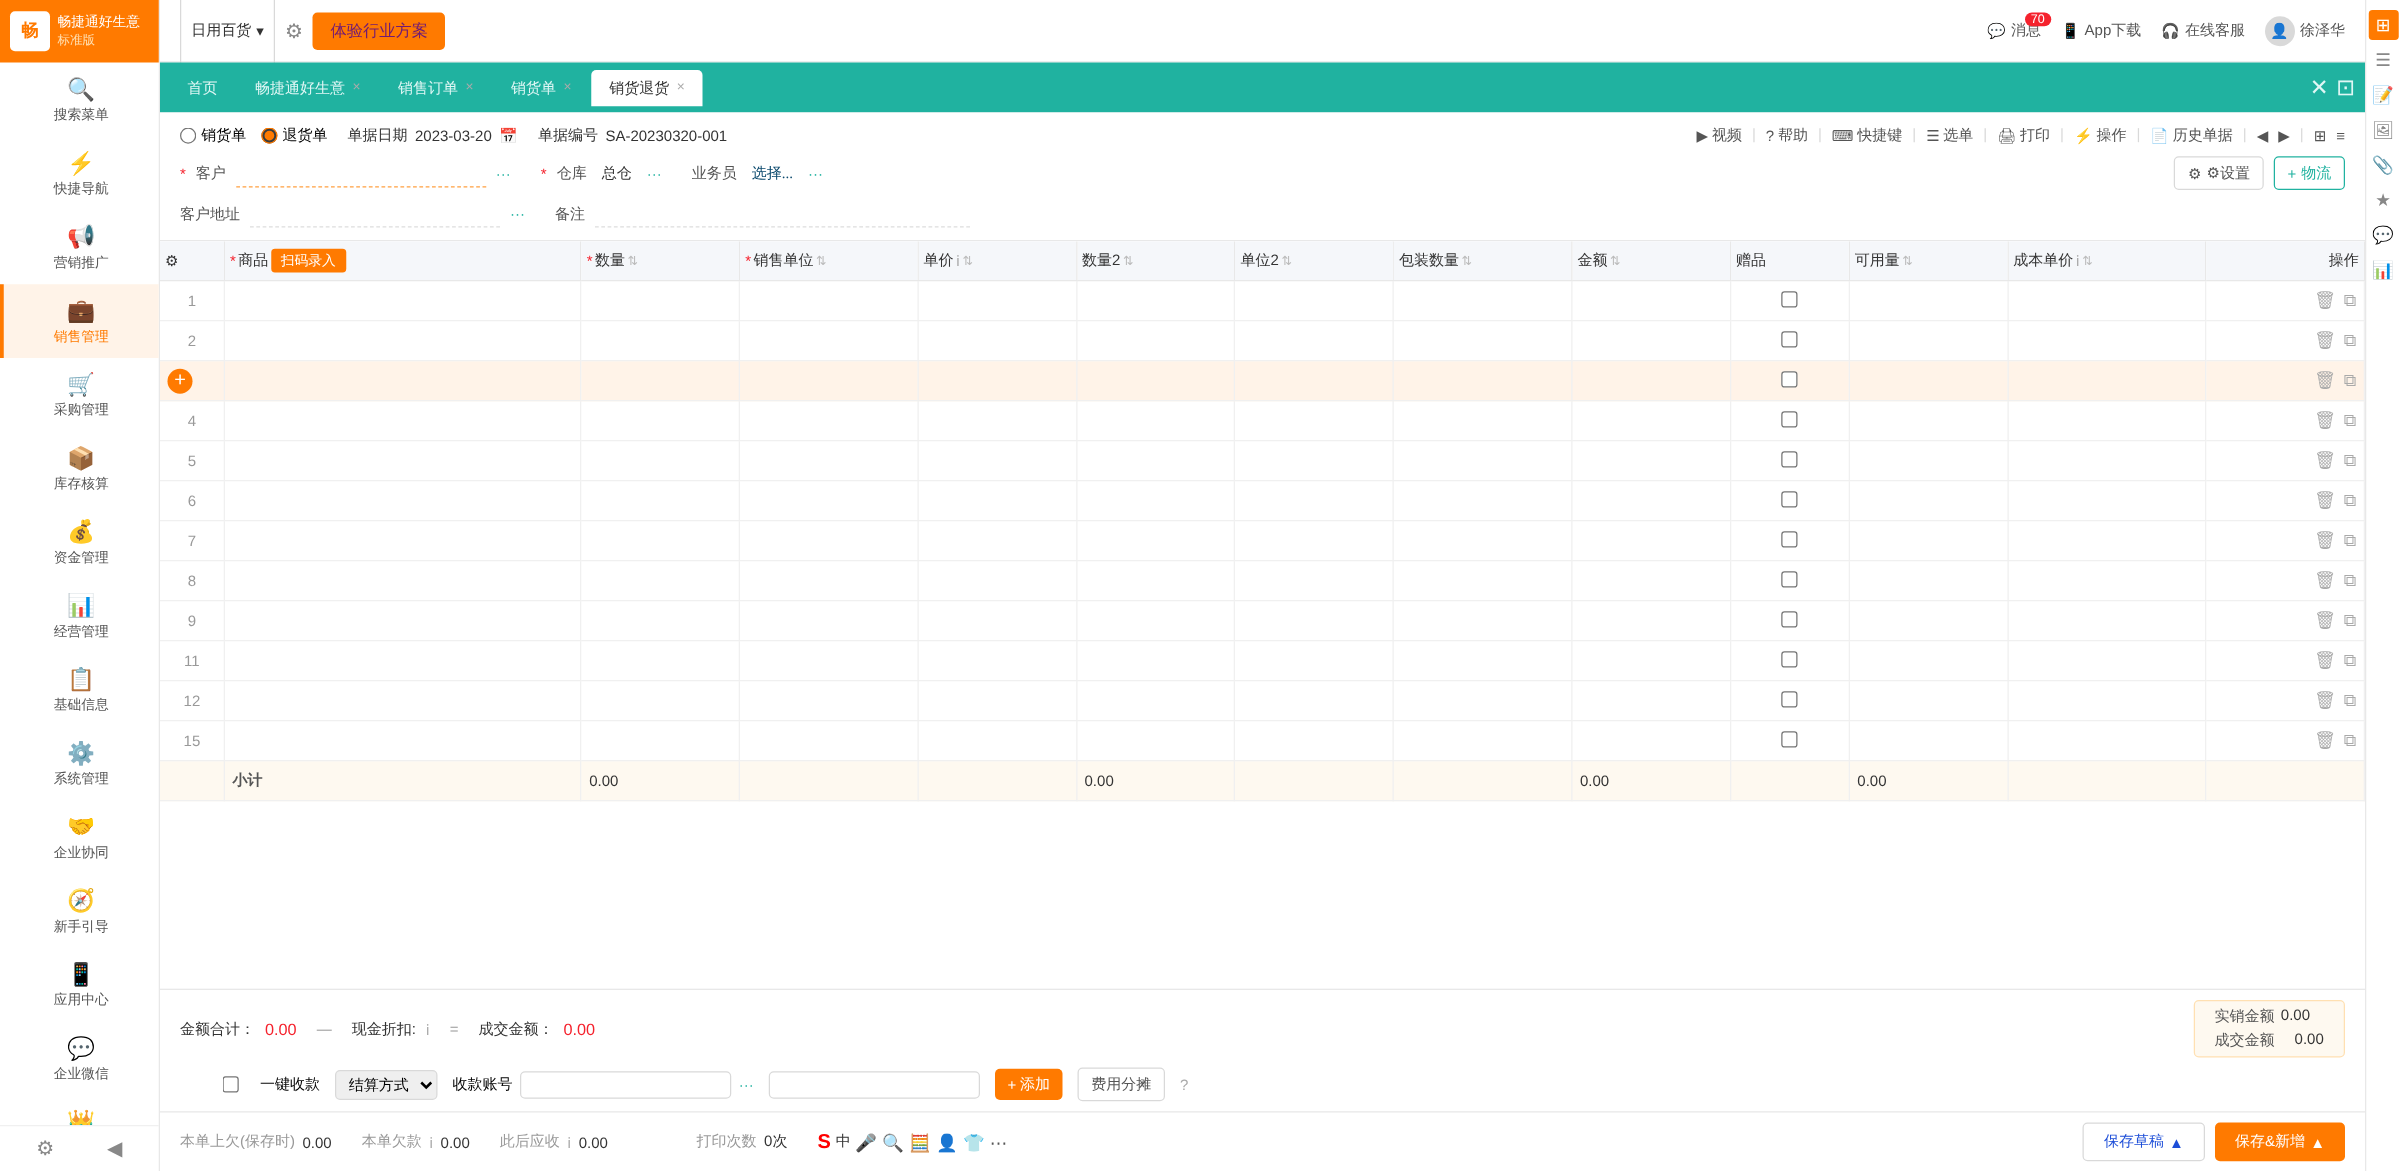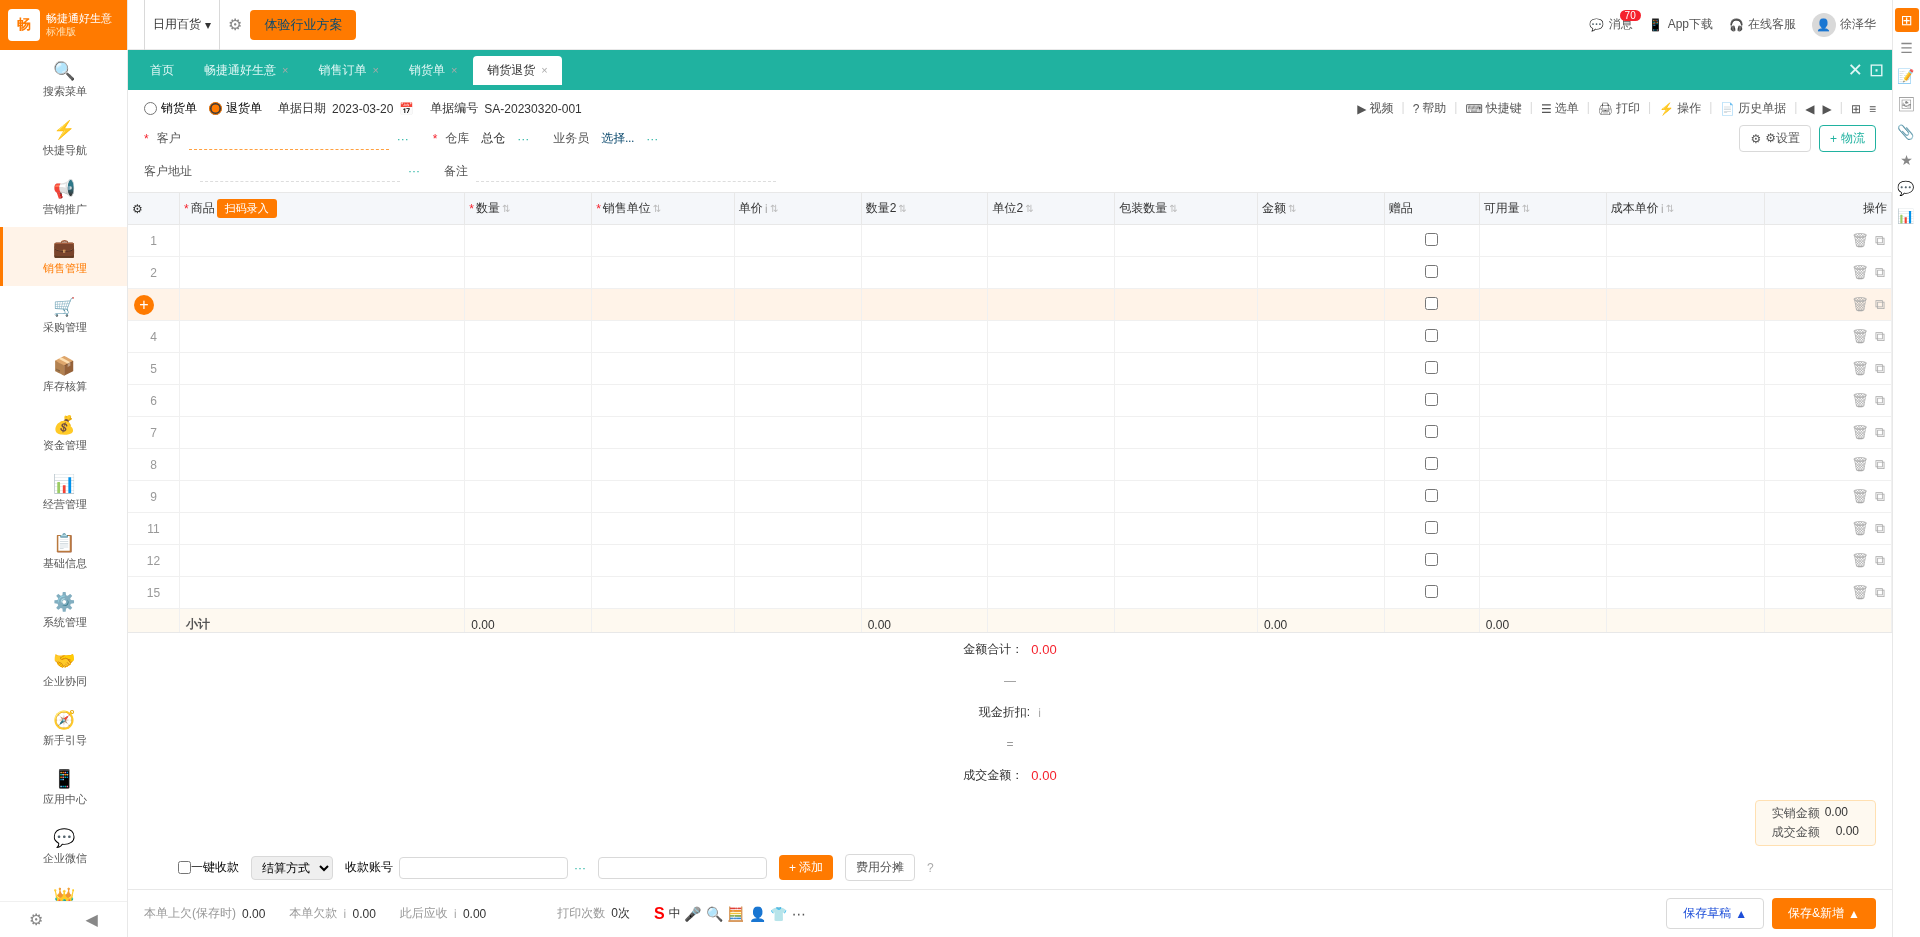--- a/index.html
+++ b/index.html
@@ -20,21 +20,21 @@
     .sidebar-bottom-btn { cursor: pointer; color: #888; font-size: 16px; }
 
     
     .main { flex: 1; display: flex; flex-direction: column; overflow: hidden; }
 
     
     .topbar { height: 50px; background: #fff; border-bottom: 1px solid #e8e8e8; display: flex; align-items: center; padding: 0 16px; gap: 12px; }
     .topbar-left { display: flex; align-items: center; gap: 8px; flex: 1; }
     .topbar-select { display: flex; align-items: center; gap: 4px; border: 1px solid #d9d9d9; border-radius: 4px; padding: 20px 8px; cursor: pointer; color: #333; }
     .topbar-gear { color: #888; cursor: pointer; font-size: 16px; }
-    .topbar-btn-orange { background: #ff7a00; color: #0c4a6e; border: none; border-radius: 4px; padding: 6px 14px; cursor: pointer; font-size: 13px; }
+    .topbar-btn-orange { background: #ff7a00; color: #701a75; border: none; border-radius: 4px; padding: 6px 14px; cursor: pointer; font-size: 13px; }
     .topbar-right { display: flex; align-items: center; gap: 16px; }
     .topbar-msg { display: flex; align-items: center; gap: 4px; cursor: pointer; color: #555; position: relative; }
     .badge { background: #f5222d; color: #fff; border-radius: 10px; padding: 0 5px; font-size: 10px; position: absolute; top: -6px; right: -8px; }
     .topbar-right-item { display: flex; align-items: center; gap: 4px; cursor: pointer; color: #555; }
     .topbar-avatar { width: 24px; height: 24px; border-radius: 50%; background: #d9d9d9; display: flex; align-items: center; justify-content: center; color: #555; }
 
     
     .tabbar { background: #20b2a0; display: flex; align-items: center; padding: 0 8px; height: 40px; gap: 2px; }
     .tab-item { padding: 6px 14px; border-radius: 4px 4px 0 0; cursor: pointer; color: #e0f7f5; font-size: 13px; display: flex; align-items: center; gap: 4px; }
     .tab-item.active { background: #fff; color: #333; }
@@ -77,25 +77,25 @@
     .checkbox-col { text-align: center; }
     input[type=checkbox] { accent-color: #20b2a0; }
     .action-icons { display: flex; gap: 6px; justify-content: flex-end; }
     .action-icon { color: #aaa; cursor: pointer; font-size: 14px; }
     .add-row-btn { background: #ff7a00; color: #fff; width: 20px; height: 20px; border-radius: 50%; border: none; cursor: pointer; font-size: 16px; display: flex; align-items: center; justify-content: center; line-height: 1; }
     .subtotal-row td { background: #fef9f0; font-weight: 500; color: #ff7a00; border-top: 1px solid #e8e8e8; }
     .subtotal-row .num-val { color: #333; }
 
     
     .form-footer { background: #fff; border-top: 1px solid #e8e8e8; padding: 8px 16px; }
-    .footer-row1 { display: flex; align-items: center; gap: 16px; margin-bottom: 8px; flex-direction: column; }
+    .footer-row1 { display: flex; align-items: center; gap: 16px; margin-bottom: 8px; }
     .footer-sum { display: flex; align-items: center; gap: 8px; color: #333; }
     .footer-sum-val { color: #f5222d; font-size: 13px; }
     .footer-row2 { display: flex; align-items: center; gap: 12px; flex-wrap: wrap; }
-    .footer-check { display: flex; align-items: center; gap: 0; cursor: pointer; padding-left: 34px; }
+    .footer-check { display: flex; align-items: center; gap: 17px; cursor: pointer; padding-left: 34px; }
     .footer-select { border: 1px solid #d9d9d9; border-radius: 4px; padding: 3px 6px; font-size: 12px; outline: none; }
     .footer-field { display: flex; align-items: center; gap: 6px; }
     .footer-input { border: 1px solid #d9d9d9; border-radius: 4px; padding: 3px 6px; font-size: 12px; outline: none; min-width: 80px; }
     .footer-add-btn { background: #ff7a00; color: #fff; border: none; border-radius: 4px; padding: 4px 10px; cursor: pointer; display: flex; align-items: center; gap: 3px; }
     .footer-split-btn { background: #fff; border: 1px solid #d9d9d9; border-radius: 4px; padding: 4px 10px; cursor: pointer; color: #555; display: flex; align-items: center; gap: 3px; }
     .footer-help { color: #aaa; cursor: pointer; }
 
     
     .bottom-bar { background: #fff; border-top: 1px solid #e8e8e8; padding: 8px 16px; display: flex; align-items: center; gap: 24px; }
     .bottom-stat { display: flex; align-items: center; gap: 6px; color: #555; }

